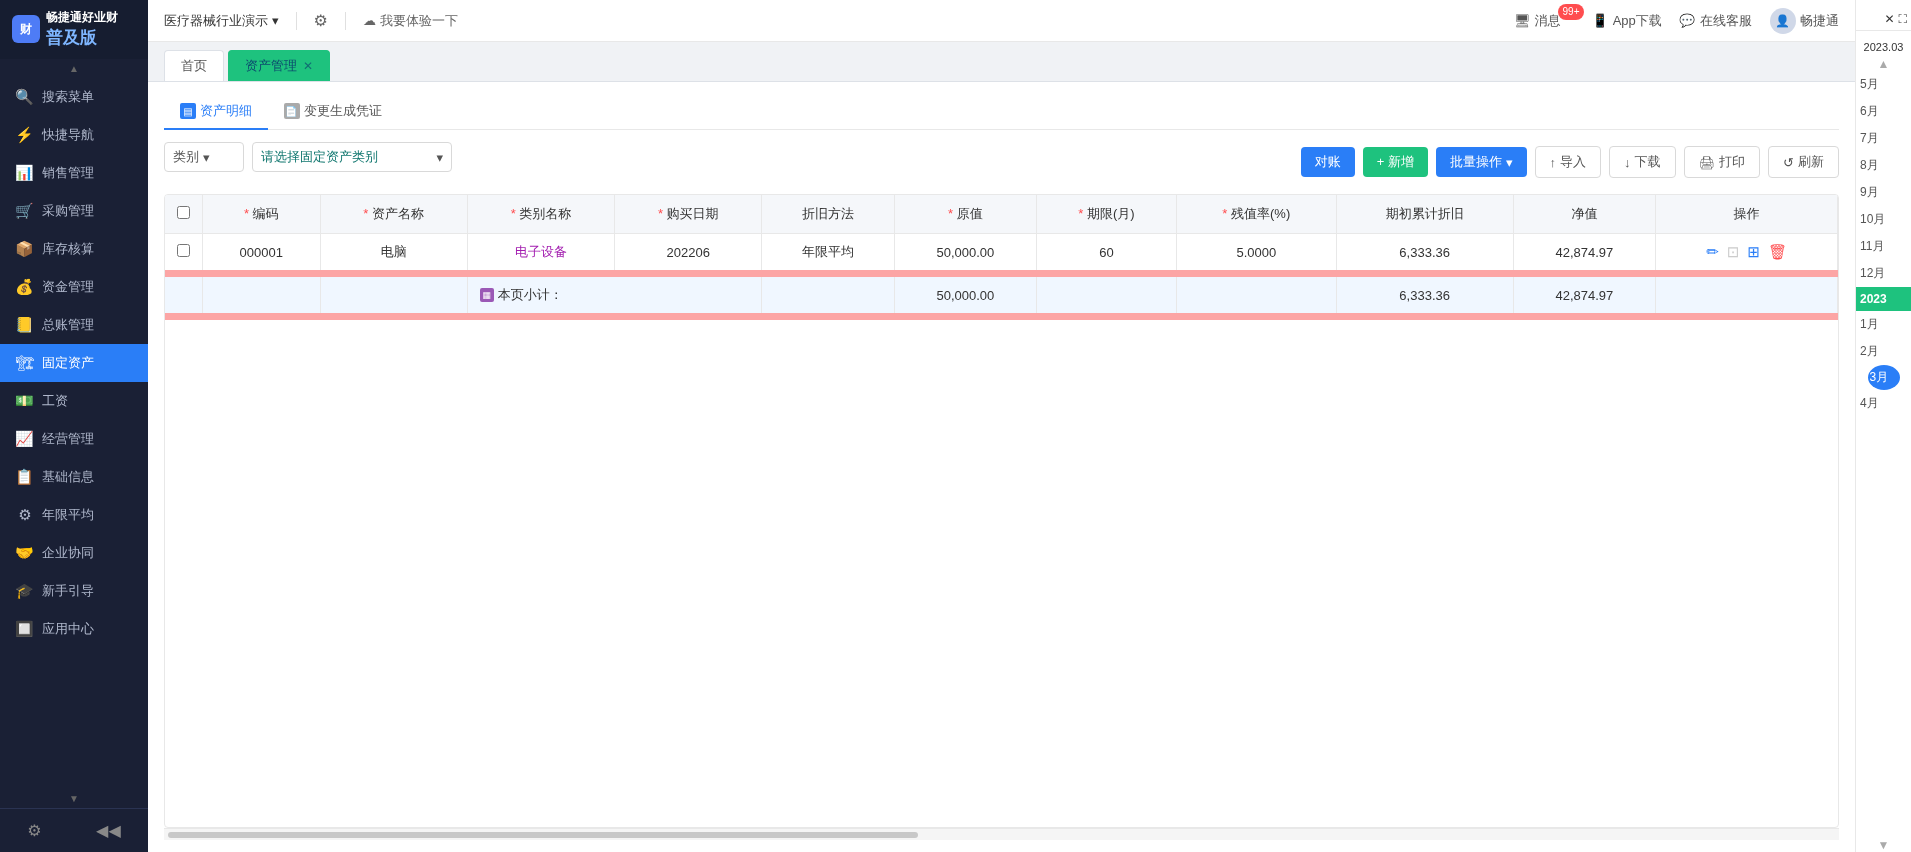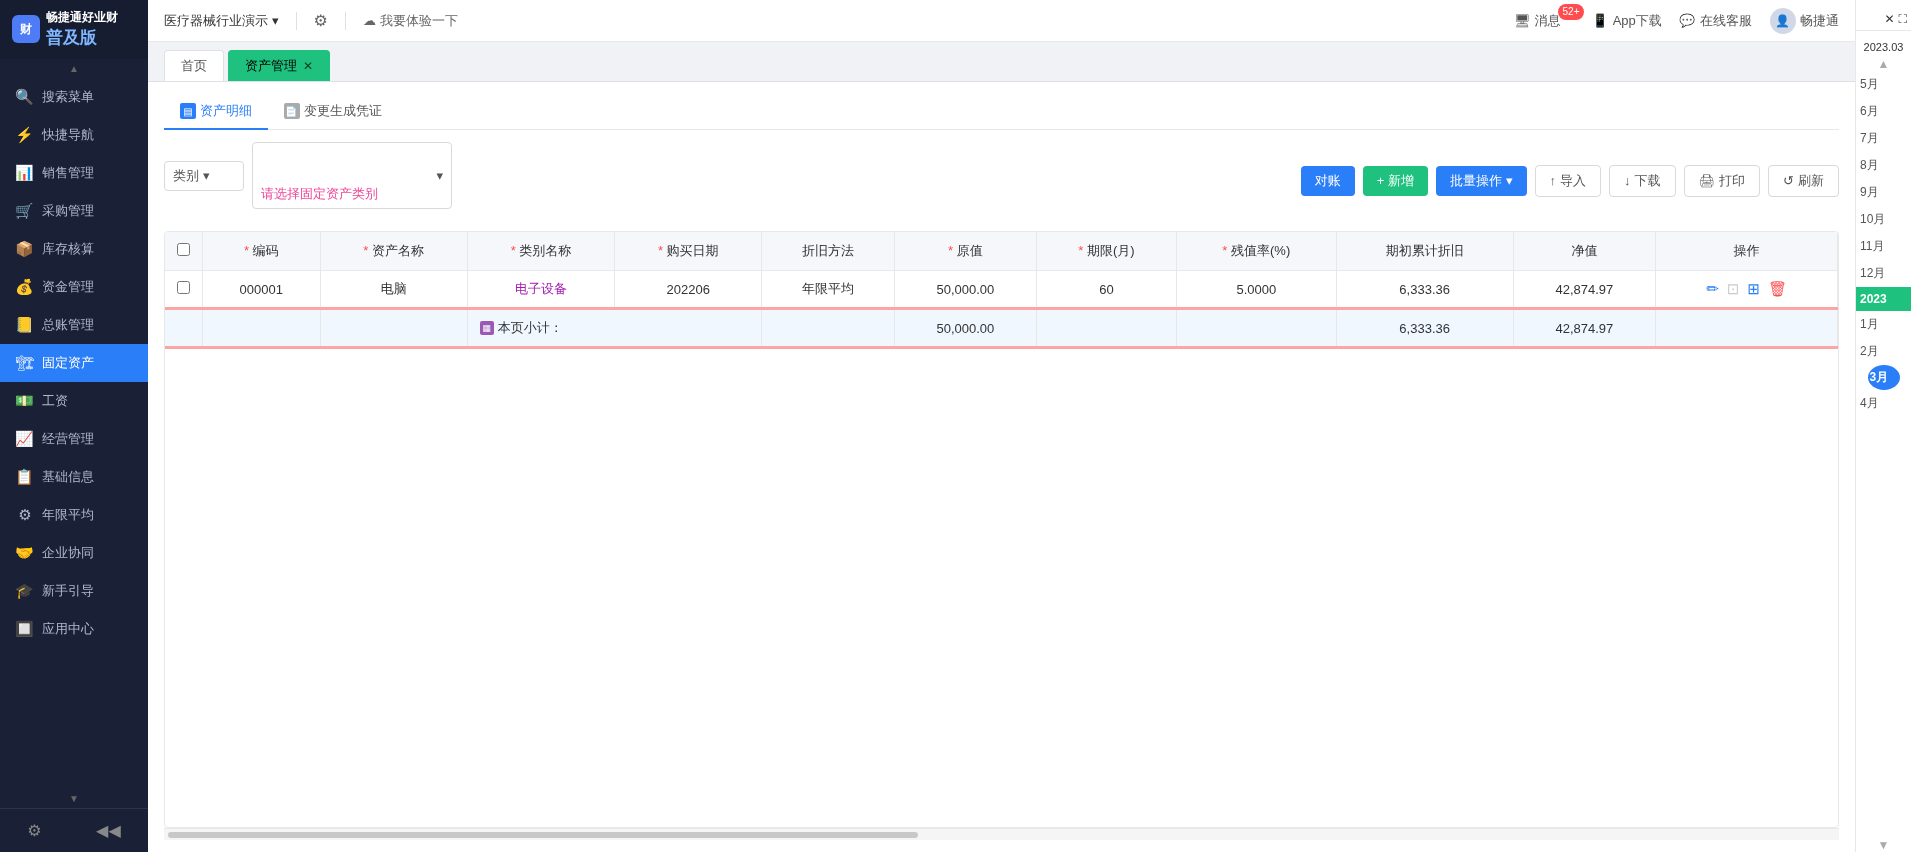--- a/index.html
+++ b/index.html
@@ -190,21 +190,21 @@
       border-radius: 4px 4px 0 0;
       cursor: pointer;
       font-size: 13px;
       color: #555;
       display: flex;
       align-items: center;
       gap: 6px;
     }
     .tab.active {
       background: #1ec27e;
-      color: #000000;
+      color: #0c4a6e;
       border-color: #1ec27e;
     }
     .tab-close {
       font-size: 12px;
       opacity: 0.7;
     }
     .tab-home {
       background: #fff;
       border-color: #dde1e7;
       color: #555;
@@ -357,21 +357,21 @@
       white-space: nowrap;
     }
     th.required::before {
       content: '* ';
       color: #ff4d4f;
     }
     td {
       padding: 9px 12px;
       text-align: center;
       border-right: 1px solid #e8e8e8;
-      border-bottom: 3px solid #fca5a5;
+      border-bottom: 7px solid #fca5a5;
       color: #333;
       white-space: nowrap;
     }
     .subtotal-row td {
       background: #f0f7ff;
       color: #333;
     }
     .subtotal-label {
       text-align: left;
       display: flex;
@@ -465,21 +465,20 @@
       background: #1ec27e;
       font-weight: bold;
     }
     .month-item.active {
       background: #2a7ef7;
       color: #fff;
       border-radius: 50%;
       width: 32px;
       margin: 0 auto;
       padding: 4px 2px;
-      font-weight: bold;
     }
 
     
     .hscroll-bar {
       height: 12px;
       background: #f5f5f5;
       border-top: 1px solid #e8e8e8;
       display: flex;
       align-items: center;
       padding: 0 4px;
@@ -593,21 +592,21 @@
     <div class="topbar-gear" title="设置">⚙</div>
     <div class="topbar-divider"></div>
     <div class="topbar-experience">
       <span>☁</span>
       <span>我要体验一下</span>
     </div>
     <div class="topbar-right">
       <div class="topbar-badge-item" style="position:relative; padding-right:14px;">
         <span>🖥</span>
         <span>消息</span>
-        <span class="badge-count">52+</span>
+        <span class="badge-count">99+</span>
       </div>
       <div class="topbar-badge-item">
         <span>📱</span>
         <span>App下载</span>
       </div>
       <div class="topbar-badge-item">
         <span>💬</span>
         <span>在线客服</span>
       </div>
       <div class="topbar-badge-item">
@@ -640,21 +639,21 @@
       </div>
     </div>
 
     <div class="toolbar">
       <div class="filter-row">
         <div class="filter-select">
           <span>类别</span>
           <span>▾</span>
         </div>
         <div class="filter-select filter-select-wide">
-          <span style="color:#ec4899;margin-top:37px;">请选择固定资产类别</span>
+          <span style="color:#0f766e;">请选择固定资产类别</span>
           <span style="margin-left:auto;">▾</span>
         </div>
       </div>
       <div class="toolbar-right">
         <button class="btn btn-primary">
           <span>对账</span>
         </button>
         <button class="btn btn-success">
           <span>+ 新增</span>
         </button>

